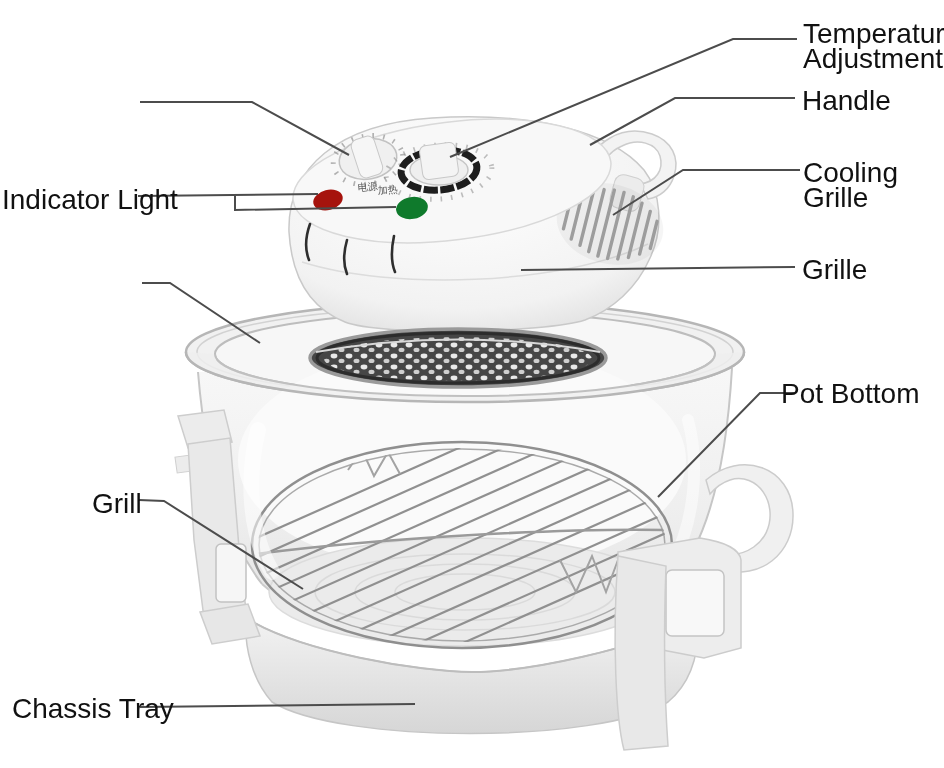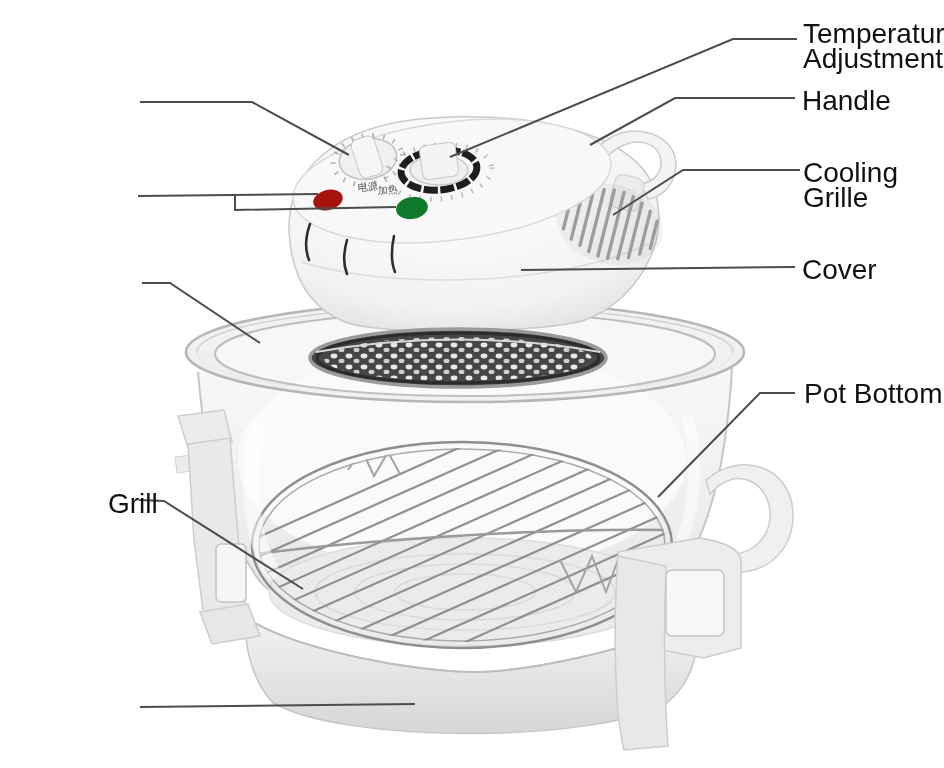--- a/index.html
+++ b/index.html
@@ -192,17 +192,19 @@
     <polyline points="142,283 170,283 260,343" stroke="#4c4c4c"></polyline>
     <polyline points="139,500 164,501 303,589" stroke="#4c4c4c"></polyline>
     <polyline points="140,707 415,704" stroke="#4c4c4c"></polyline>
   </g>
 </svg>
 
 <div class="lbl" style="left:803px;top:21px;">Temperature
 Adjustment</div>
 <div class="lbl" style="left:802px;top:88px;">Handle</div>
 <div class="lbl" style="left:803px;top:160px;">Cooling Grille</div>
-<div class="lbl" style="left:802px;top:257px;">Cover</div>
-<div class="lbl" style="left:804px;top:381px;">Pot Bottom</div>
-<div class="lbl" style="left:108px;top:491px;">Grill</div>
+<div class="lbl" style="left:802px;top:257px;">Grille</div>
+<div class="lbl" style="left:781px;top:381px;">Pot Bottom</div>
+<div class="lbl" style="left:2px;top:187px;">Indicator Light</div>
+<div class="lbl" style="left:92px;top:491px;">Grill</div>
+<div class="lbl" style="left:12px;top:696px;">Chassis Tray</div>
 
 </div>
 
 </body></html>

